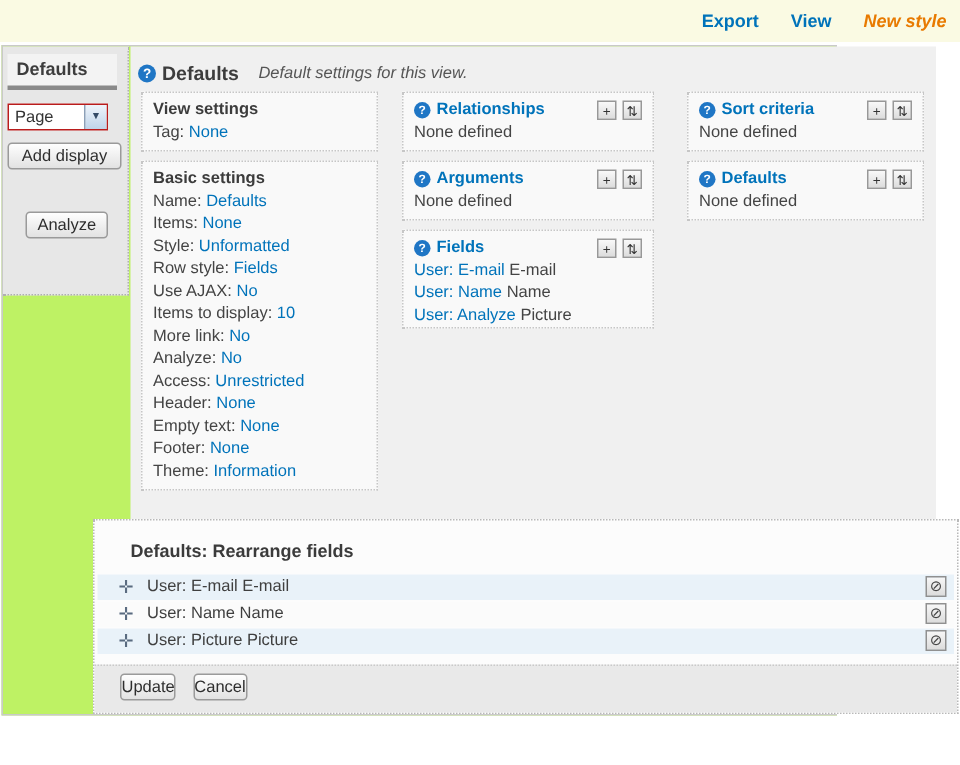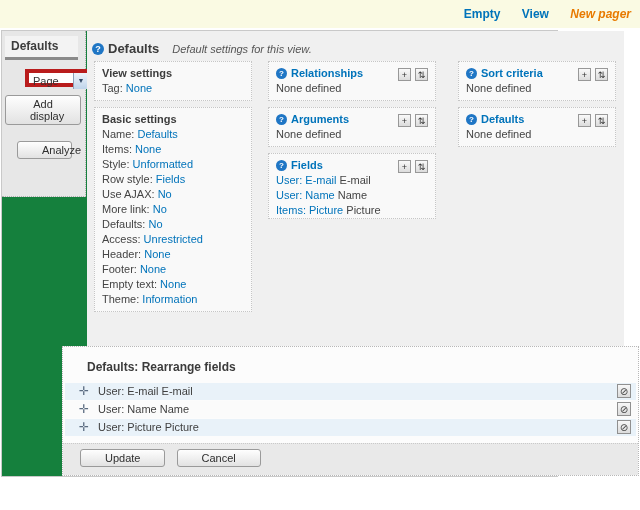--- a/index.html
+++ b/index.html
@@ -11,37 +11,37 @@
   .title-bar { position:absolute; left:0; top:0; width:640px; height:28px; background:#fafae3; }
   .title-text { position:absolute; left:8px; top:7px; font-size:12px; font-weight:bold; color:#3a3a3a; }
   .view-name { font-style:italic; }
   .title-links { position:absolute; right:9px; top:7px; font-size:12px; font-weight:bold; }
   .title-links a { text-decoration:none; margin-left:18px; }
   .link-blue { color:#0073ba; }
   .link-orange { color:#e87a00; font-style:italic; }
 
   
   .container { position:absolute; left:1px; top:30px; width:557px; height:447px;
-               border:1px solid #c9c9c9; background:#15803d; }
+               border:1px solid #c9c9c9; background:#bef264; }
 
   
   .sidebar { position:absolute; left:0; top:0; width:84px; height:166px; background:#e7e7e7;
              border-right:1px dotted #b0b0b0; border-bottom:1px dotted #b0b0b0; }
   .tab { position:absolute; left:3px; top:5px; width:73px; padding:3px 0 4px 6px;
          background:#f3f3f3; border-bottom:3px solid #8a8a8a;
          font-size:12px; font-weight:bold; color:#3d3d3d; cursor:pointer; }
-  .select { position:absolute; left:23px; top:38px; width:67px; height:18px; background:#fff;
-            border:4px solid #b91c1c; cursor:pointer;padding-left:33px; }
+  .select { position:absolute; left:3px; top:38px; width:67px; height:18px; background:#fff;
+            border:1px solid #b91c1c; cursor:pointer;padding-left:33px; }
   .select-text { position:absolute; left:4px; top:2px; font-size:11px; color:#333; }
   .select-arrow { position:absolute; right:0; top:0; width:15px; height:16px;
                   background:linear-gradient(#eef4fb,#bfd4ea); border-left:1px solid #8ca0b8;
                   text-align:center; font-size:7px; line-height:16px; color:#334a66; }
   .btn { display:inline-block; background:linear-gradient(#fefefe,#e2e2e2);
          border:1px solid #9a9a9a; border-radius:3px; font-size:11px; color:#2e2e2e;
-         padding:2px 24px; font-family:inherit; cursor:pointer; }
+         padding:2px 0; font-family:inherit; cursor:pointer; }
   .add-display-btn { position:absolute; left:3px; top:64px; width:76px; text-align:center; }
   .analyze-btn { position:absolute; left:15px; top:110px; width:55px; text-align:center; }
 
   
   .content { position:absolute; left:85px; top:0; width:537px; height:315px; background:#f0f0f0; }
   .content-header { position:absolute; left:5px; top:10px; display:flex; align-items:center; }
   .help-icon { display:inline-block; width:12px; height:12px; border-radius:50%;
                background:#1f76c5; color:#fff; font-size:9px; font-weight:bold;
                text-align:center; line-height:12px; cursor:pointer; }
   .help-icon.small { width:11px; height:11px; font-size:8px; line-height:11px; }
@@ -90,23 +90,23 @@
   .update-btn { margin-left:17px !important; }
   .cancel-btn { margin-left:8px !important; }
 </style>
 </head>
 <body>
 
 <div class="page">
 
   <div class="title-bar">
     <div class="title-links">
-      <a href="#" class="link-blue">Empty</a>
+      <a href="#" class="link-blue">Export</a>
       <a href="#" class="link-blue">View</a>
-      <a href="#" class="link-orange">New pager</a>
+      <a href="#" class="link-orange">New style</a>
     </div>
   </div>
 
   <div class="container">
 
     <div class="sidebar">
       <div class="tab">Defaults</div>
       <div class="select">
         <span class="select-text">Page</span>
         <span class="select-arrow">▼</span>
@@ -130,26 +130,27 @@
         </div>
       </div>
 
       <div class="box" id="box-basic-settings">
         <div class="box-title">Basic settings</div>
         <div><span class="setting-label">Name:</span> <a href="#" class="setting-value">Defaults</a></div>
         <div><span class="setting-label">Items:</span> <a href="#" class="setting-value">None</a></div>
         <div><span class="setting-label">Style:</span> <a href="#" class="setting-value">Unformatted</a></div>
         <div><span class="setting-label">Row style:</span> <a href="#" class="setting-value">Fields</a></div>
         <div><span class="setting-label">Use AJAX:</span> <a href="#" class="setting-value">No</a></div>
+        <div><span class="setting-label">Items to display:</span> <a href="#" class="setting-value">10</a></div>
         <div><span class="setting-label">More link:</span> <a href="#" class="setting-value">No</a></div>
-        <div><span class="setting-label">Defaults:</span> <a href="#" class="setting-value">No</a></div>
+        <div><span class="setting-label">Analyze:</span> <a href="#" class="setting-value">No</a></div>
         <div><span class="setting-label">Access:</span> <a href="#" class="setting-value">Unrestricted</a></div>
         <div><span class="setting-label">Header:</span> <a href="#" class="setting-value">None</a></div>
+        <div><span class="setting-label">Empty text:</span> <a href="#" class="setting-value">None</a></div>
         <div><span class="setting-label">Footer:</span> <a href="#" class="setting-value">None</a></div>
-        <div><span class="setting-label">Empty text:</span> <a href="#" class="setting-value">None</a></div>
         <div><span class="setting-label">Theme:</span> <a href="#" class="setting-value">Information</a></div>
       </div>
 
       <div class="box" id="box-relationships">
         <div class="box-header">
           <span class="help-icon small">?</span>
           <a href="#" class="box-title-link">Relationships</a>
           <span class="mini-buttons">
             <span class="mini-btn">+</span>
             <span class="mini-btn">⇅</span>
@@ -174,21 +175,21 @@
         <div class="box-header">
           <span class="help-icon small">?</span>
           <a href="#" class="box-title-link">Fields</a>
           <span class="mini-buttons">
             <span class="mini-btn">+</span>
             <span class="mini-btn">⇅</span>
           </span>
         </div>
         <div><a href="#" class="field-link">User: E-mail</a> <span class="field-suffix">E-mail</span></div>
         <div><a href="#" class="field-link">User: Name</a> <span class="field-suffix">Name</span></div>
-        <div><a href="#" class="field-link">Items: Picture</a> <span class="field-suffix">Picture</span></div>
+        <div><a href="#" class="field-link">User: Analyze</a> <span class="field-suffix">Picture</span></div>
       </div>
 
       <div class="box" id="box-sort">
         <div class="box-header">
           <span class="help-icon small">?</span>
           <a href="#" class="box-title-link">Sort criteria</a>
           <span class="mini-buttons">
             <span class="mini-btn">+</span>
             <span class="mini-btn">⇅</span>
           </span>

